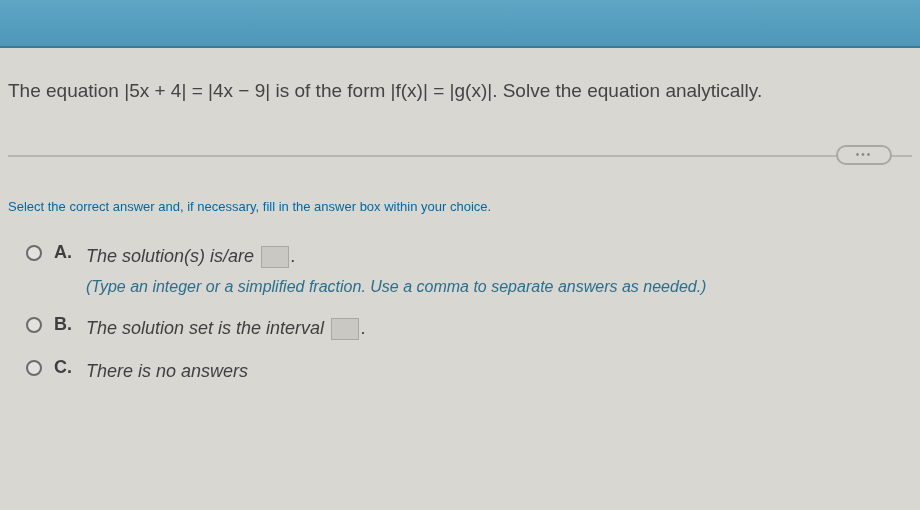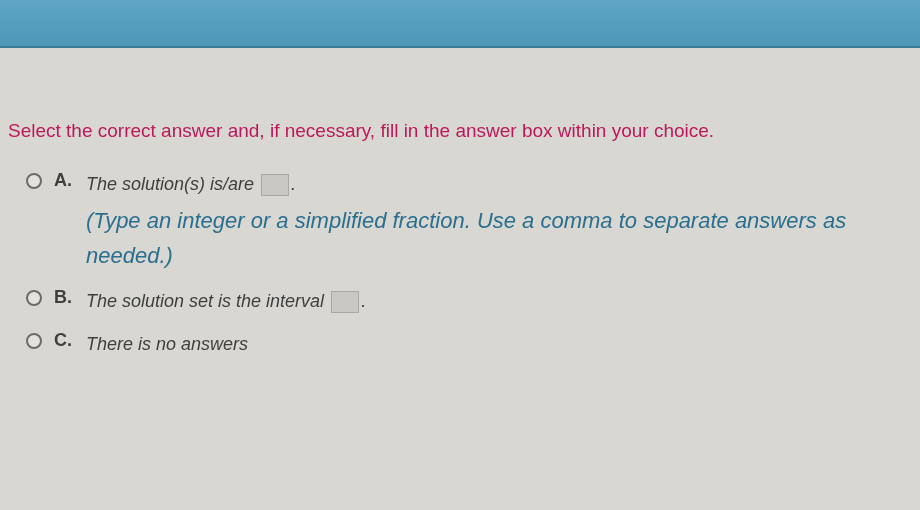--- a/index.html
+++ b/index.html
@@ -37,22 +37,22 @@
     background: #d8d7d2;
     display: flex;
     align-items: center;
     justify-content: center;
     color: #8a8984;
     font-size: 10px;
     letter-spacing: 2px;
     cursor: pointer;
   }
   .instruction {
-    font-size: 19px;
-    color: #be185d;
+    font-size: 13px;
+    color: #0369a1;
     margin: 42px 0 28px 0;
   }
   .choice {
     display: flex;
     align-items: flex-start;
     margin: 14px 0 8px 18px;
   }
   .radio {
     width: 16px;
     height: 16px;
@@ -71,40 +71,46 @@
     min-width: 22px;
   }
   .choice-body {
     font-size: 18px;
     color: #3f3f3f;
     line-height: 1.6;
     font-style: italic;
   }
   .hint {
     color: #2a6f8f;
-    font-size: 22px;
+    font-size: 16px;
   }
   .answer-box {
     display: inline-block;
     width: 28px;
     height: 22px;
     background: #c9c8c3;
     border: 1px solid #a9a8a3;
     vertical-align: middle;
     margin: 0 2px;
   }
   .sub-row { margin-top: 4px; }
 </style>
 </head>
 <body>
 
 <div class="topbar"></div>
 
 <div class="content">
 
+  <div class="question-row">
+    <span>The equation </span><span>|5x + 4|</span><span> = </span><span>|4x − 9|</span><span> is of the form </span><span>|f(x)|</span><span> = </span><span>|g(x)|</span><span>. Solve the equation analytically.</span>
+    <div class="ellipsis-pill">
+      <span>•••</span>
+    </div>
+  </div>
 
   <div class="instruction">Select the correct answer and, if necessary, fill in the answer box within your choice.</div>
 
   <div class="choice">
     <div class="radio"></div>
     <div class="choice-label">A.</div>
     <div class="choice-body">
       <span>The solution(s) is/are </span><span class="answer-box"></span><span>.</span>
       <div class="sub-row hint">(Type an integer or a simplified fraction. Use a comma to separate answers as needed.)</div>
     </div>

